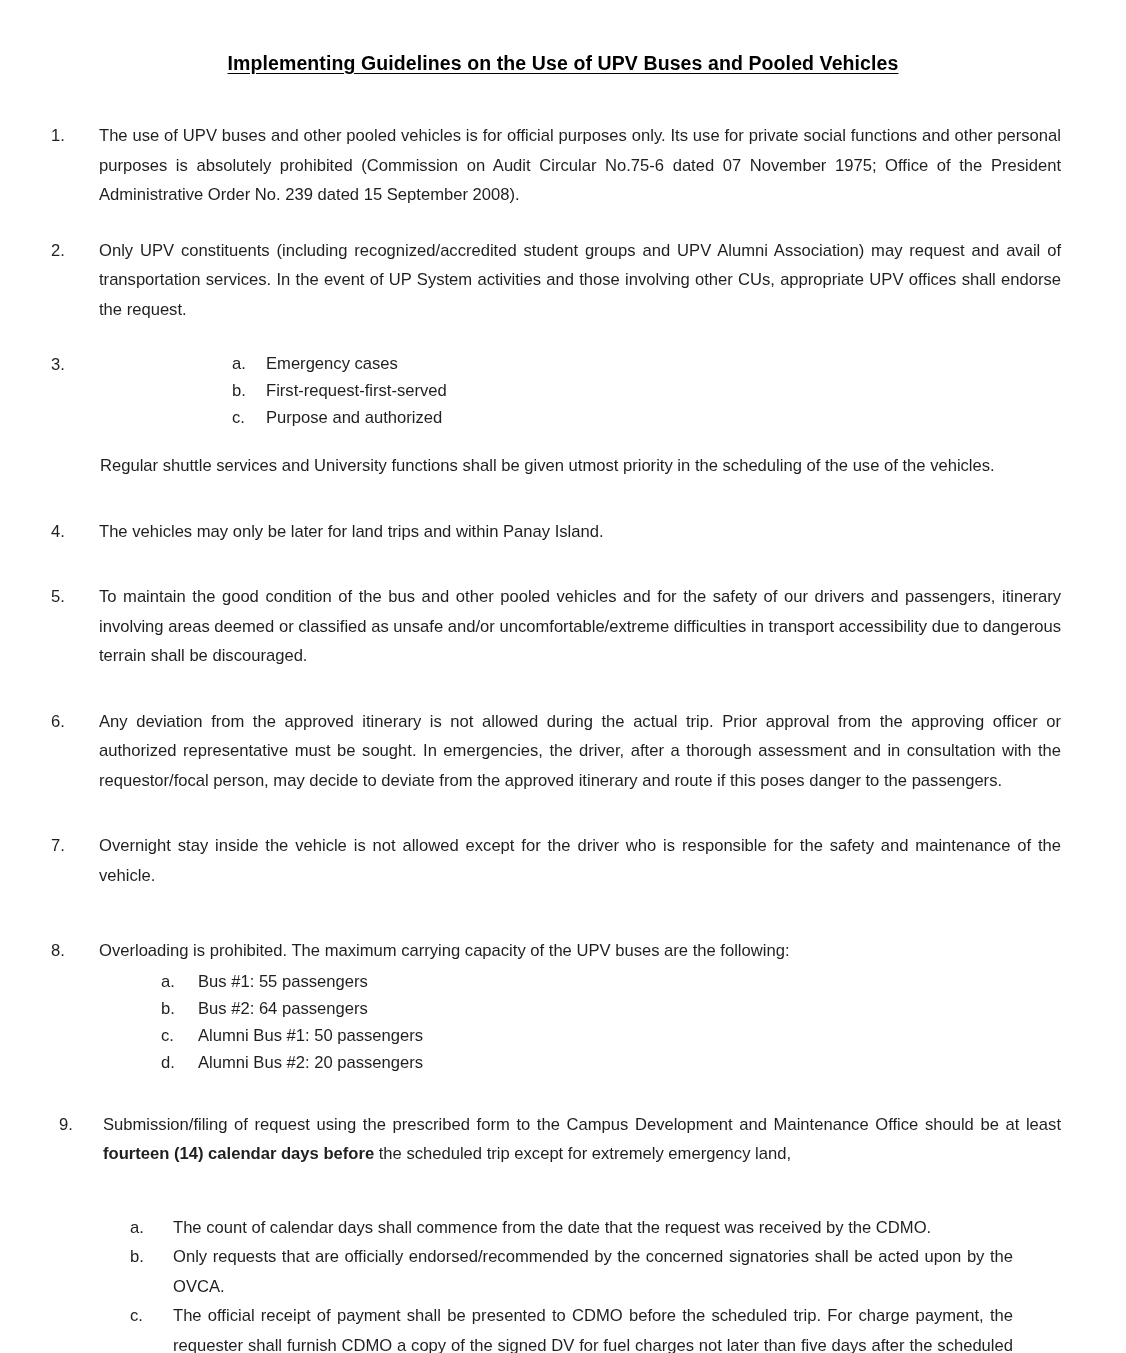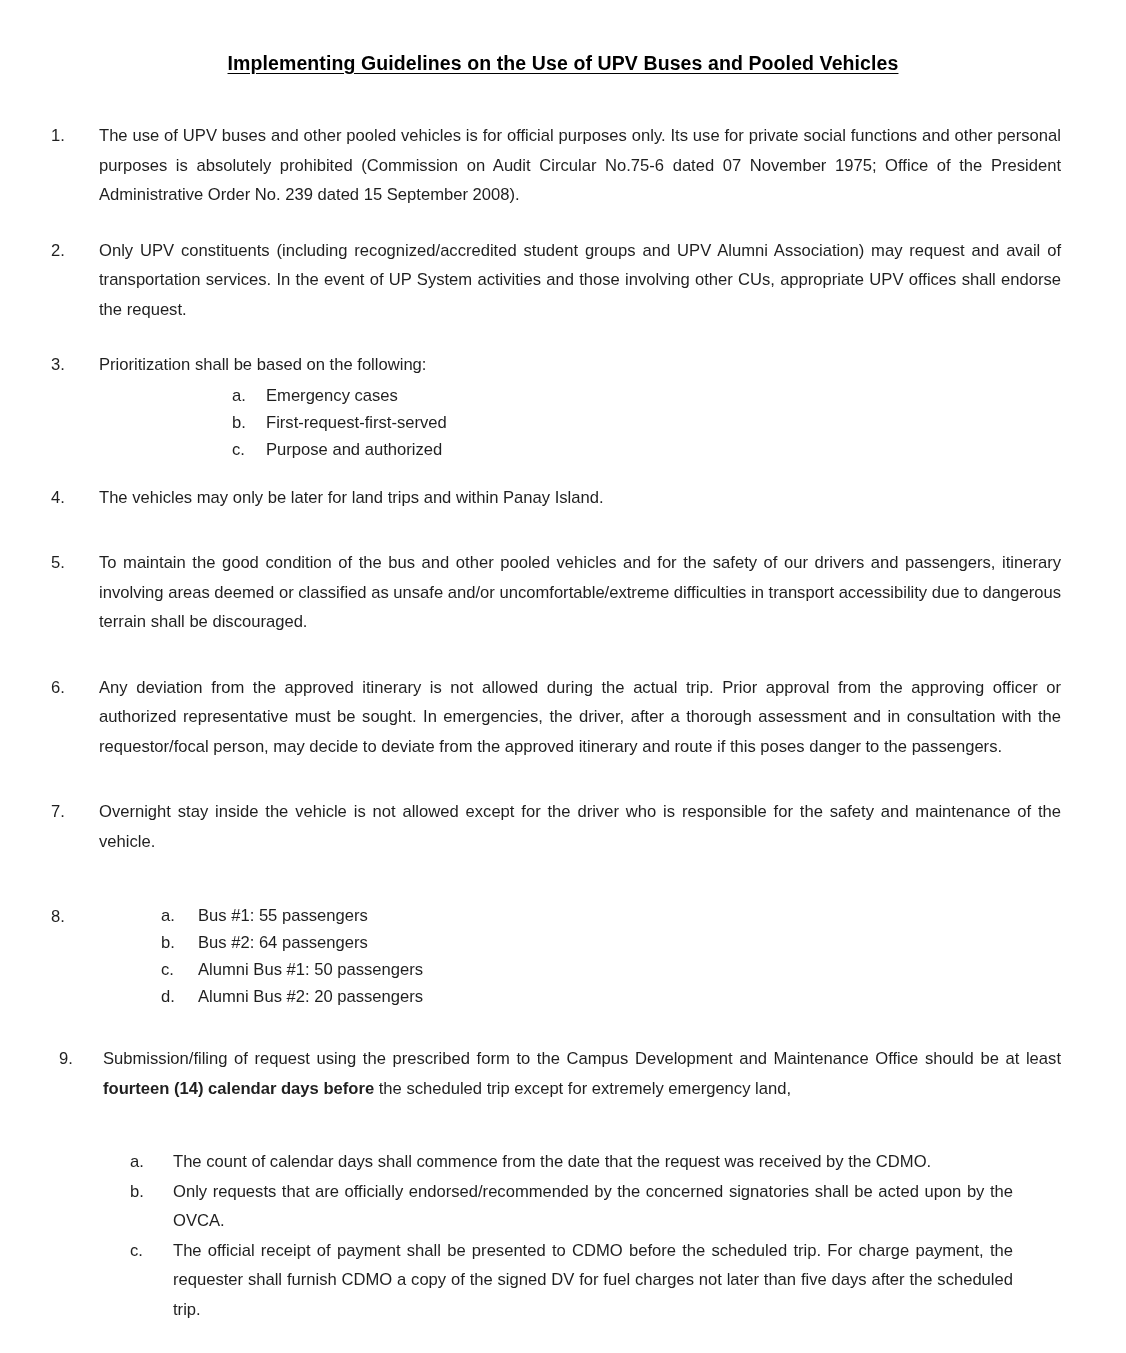--- a/index.html
+++ b/index.html
@@ -131,37 +131,37 @@
       <span>The use of UPV buses and other pooled vehicles is for official purposes only. Its use for private social functions and other personal purposes is absolutely prohibited (Commission on Audit Circular No.75-6 dated 07 November 1975; Office of the President Administrative Order No. 239 dated 15 September 2008).</span>
     </div>
 
     <div class="item">
       <span class="num">2.</span>
       <span>Only UPV constituents (including recognized/accredited student groups and UPV Alumni Association) may request and avail of transportation services. In the event of UP System activities and those involving other CUs, appropriate UPV offices shall endorse the  request.</span>
     </div>
 
     <div class="item tight">
       <span class="num">3.</span>
-      <span>Prioritization shall be based on the  following:</span>
       <ul class="sublist deep">
         <li>
           <span class="marker">a.</span>
           <span class="txt">Emergency  cases</span>
         </li>
         <li>
           <span class="marker">b.</span>
           <span class="txt">First-request-first-served</span>
         </li>
         <li>
           <span class="marker">c.</span>
           <span class="txt">Purpose and authorized</span>
         </li>
       </ul>
     </div>
 
+    <div class="plain-para gap-lg">Regular shuttle services and University functions shall be given utmost priority in the scheduling of the use of the vehicles.</div>
 
     <div class="item gap-lg">
       <span class="num">4.</span>
       <span>The vehicles may only be later for land trips and within Panay Island.</span>
     </div>
 
     <div class="item gap-lg">
       <span class="num">5.</span>
       <span>To maintain the good condition of the bus and other pooled vehicles and for the safety of our drivers and passengers, itinerary involving areas deemed or classified as unsafe and/or uncomfortable/extreme difficulties in transport accessibility due to dangerous terrain shall be discouraged.</span>
     </div>
@@ -171,20 +171,21 @@
       <span>Any deviation from the approved itinerary is not allowed during the actual trip. Prior approval from the approving officer or authorized representative must be sought. In emergencies, the driver, after a thorough assessment and in consultation with the requestor/focal person, may decide to deviate from the approved itinerary and route if this poses danger to  the passengers.</span>
     </div>
 
     <div class="item" style="margin-bottom:46px;">
       <span class="num">7.</span>
       <span>Overnight stay inside the vehicle is not  allowed except for the driver who is responsible for the safety and maintenance of the vehicle.</span>
     </div>
 
     <div class="item" style="margin-bottom:34px;">
       <span class="num">8.</span>
+      <span>Overloading is prohibited. The maximum carrying capacity of the UPV buses are the following:</span>
       <ul class="sublist mid">
         <li>
           <span class="marker">a.</span>
           <span class="txt">Bus #1: 55 passengers</span>
         </li>
         <li>
           <span class="marker">b.</span>
           <span class="txt">Bus #2: 64 passengers</span>
         </li>
         <li>

